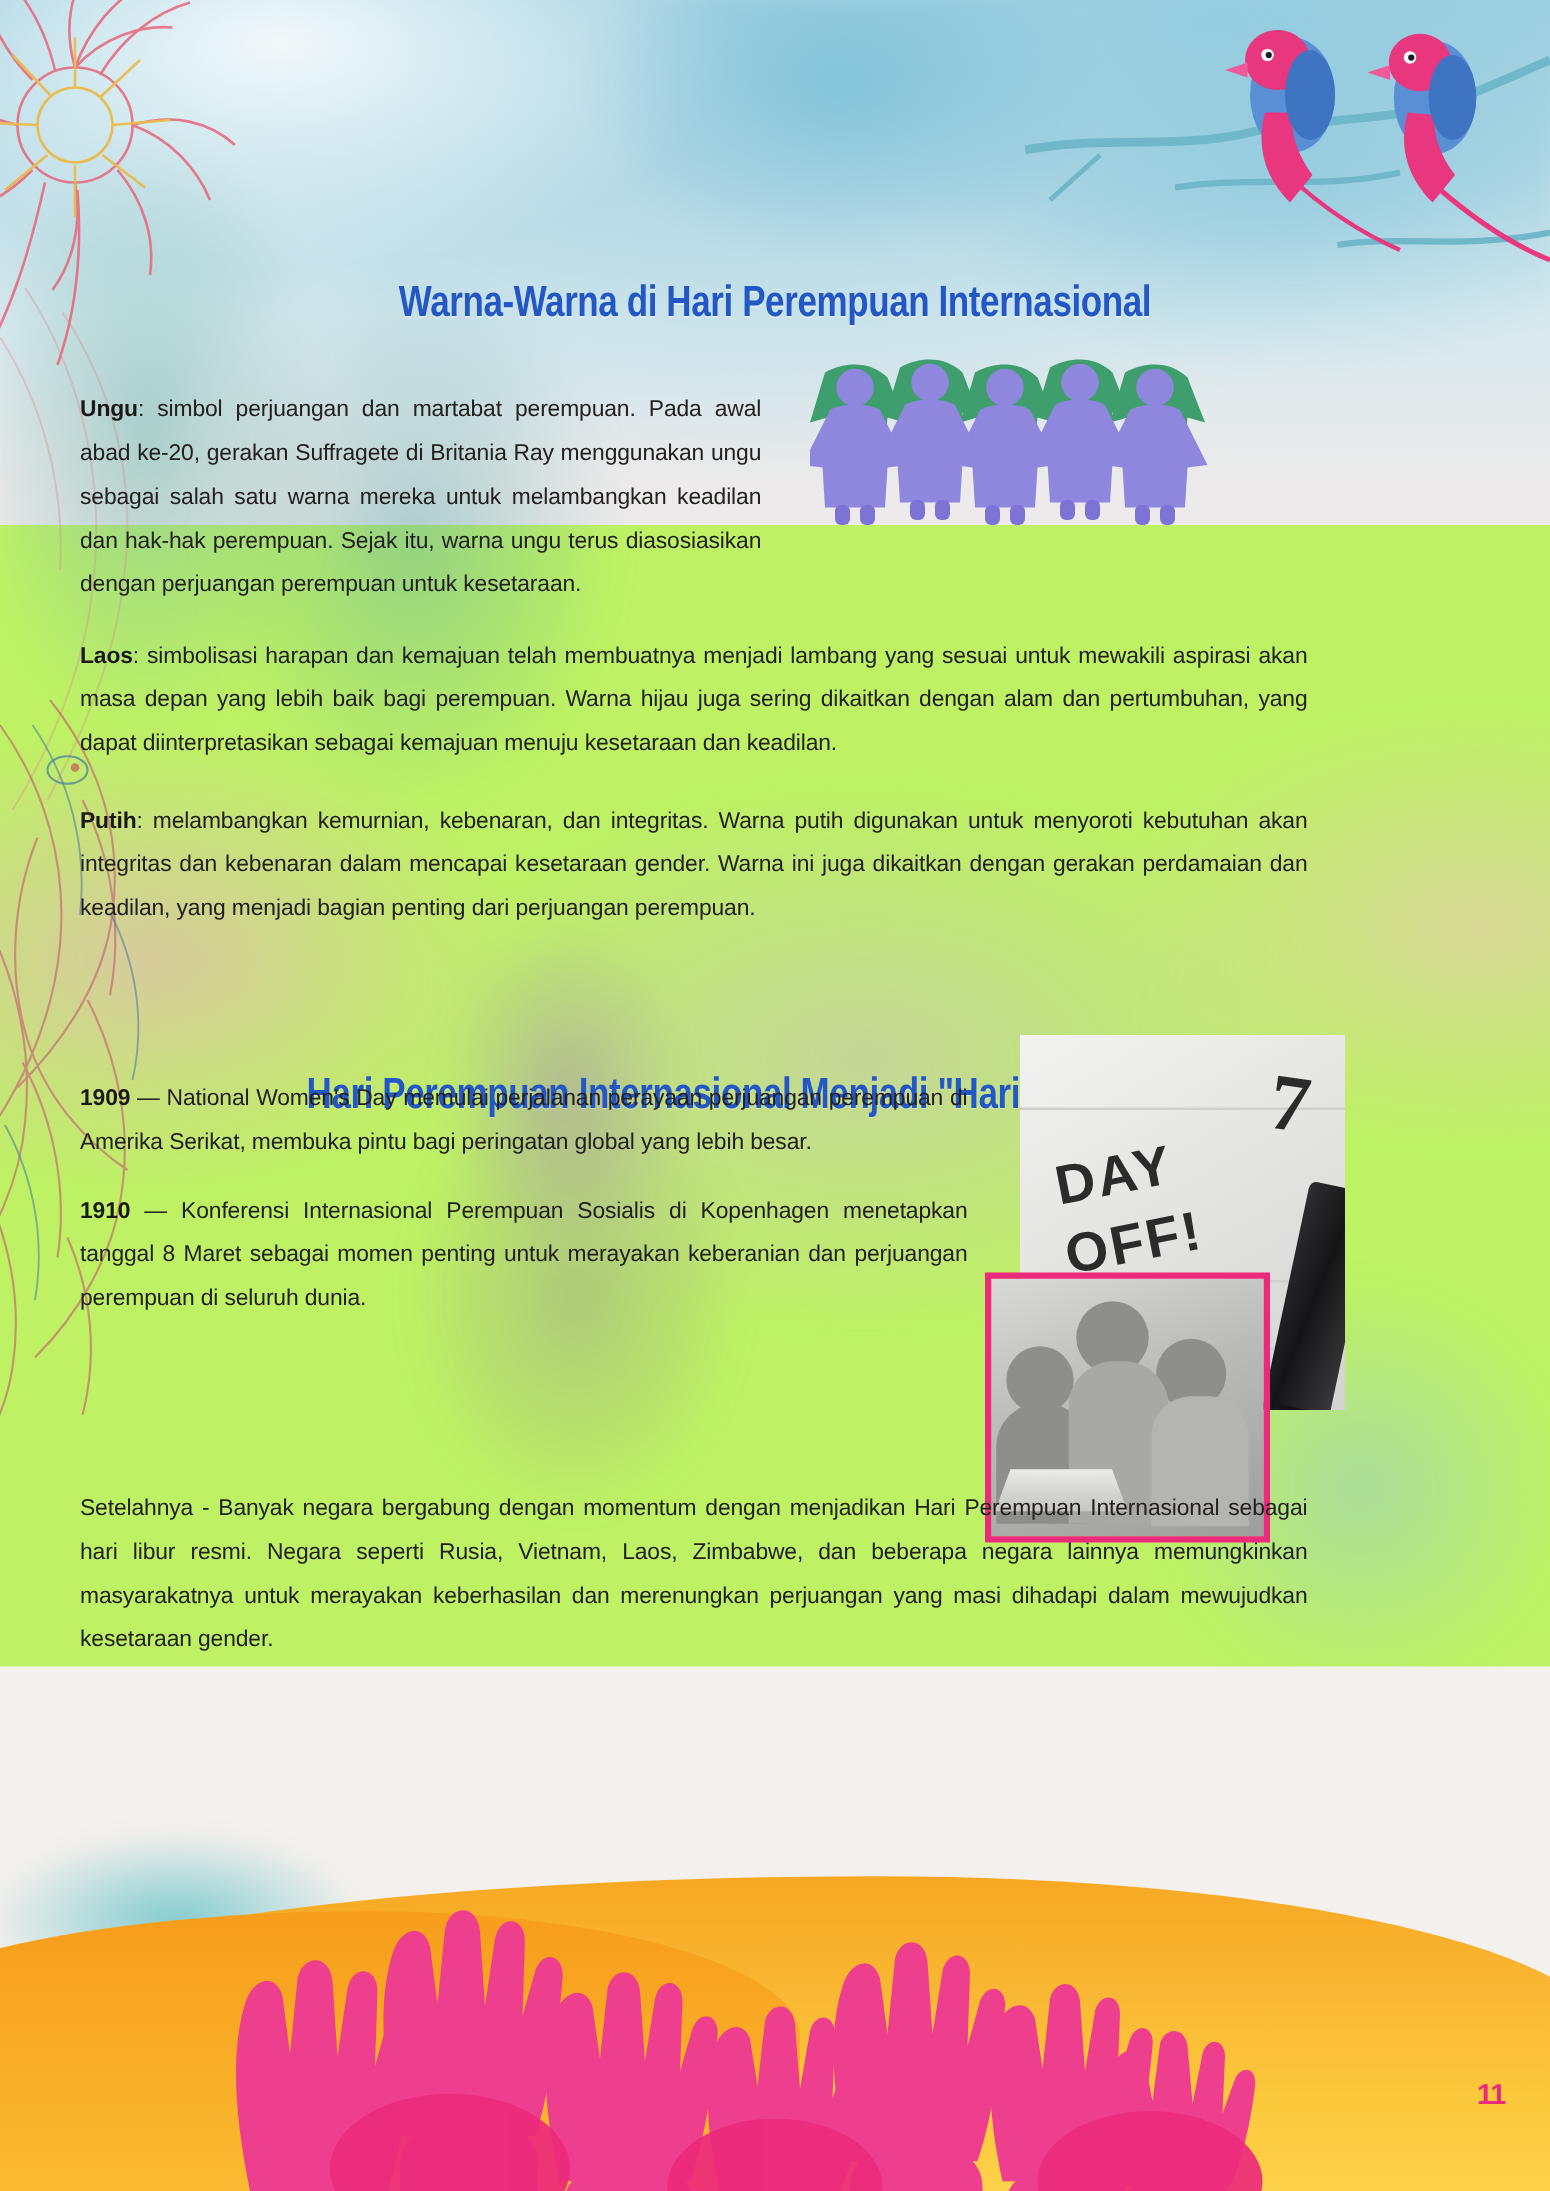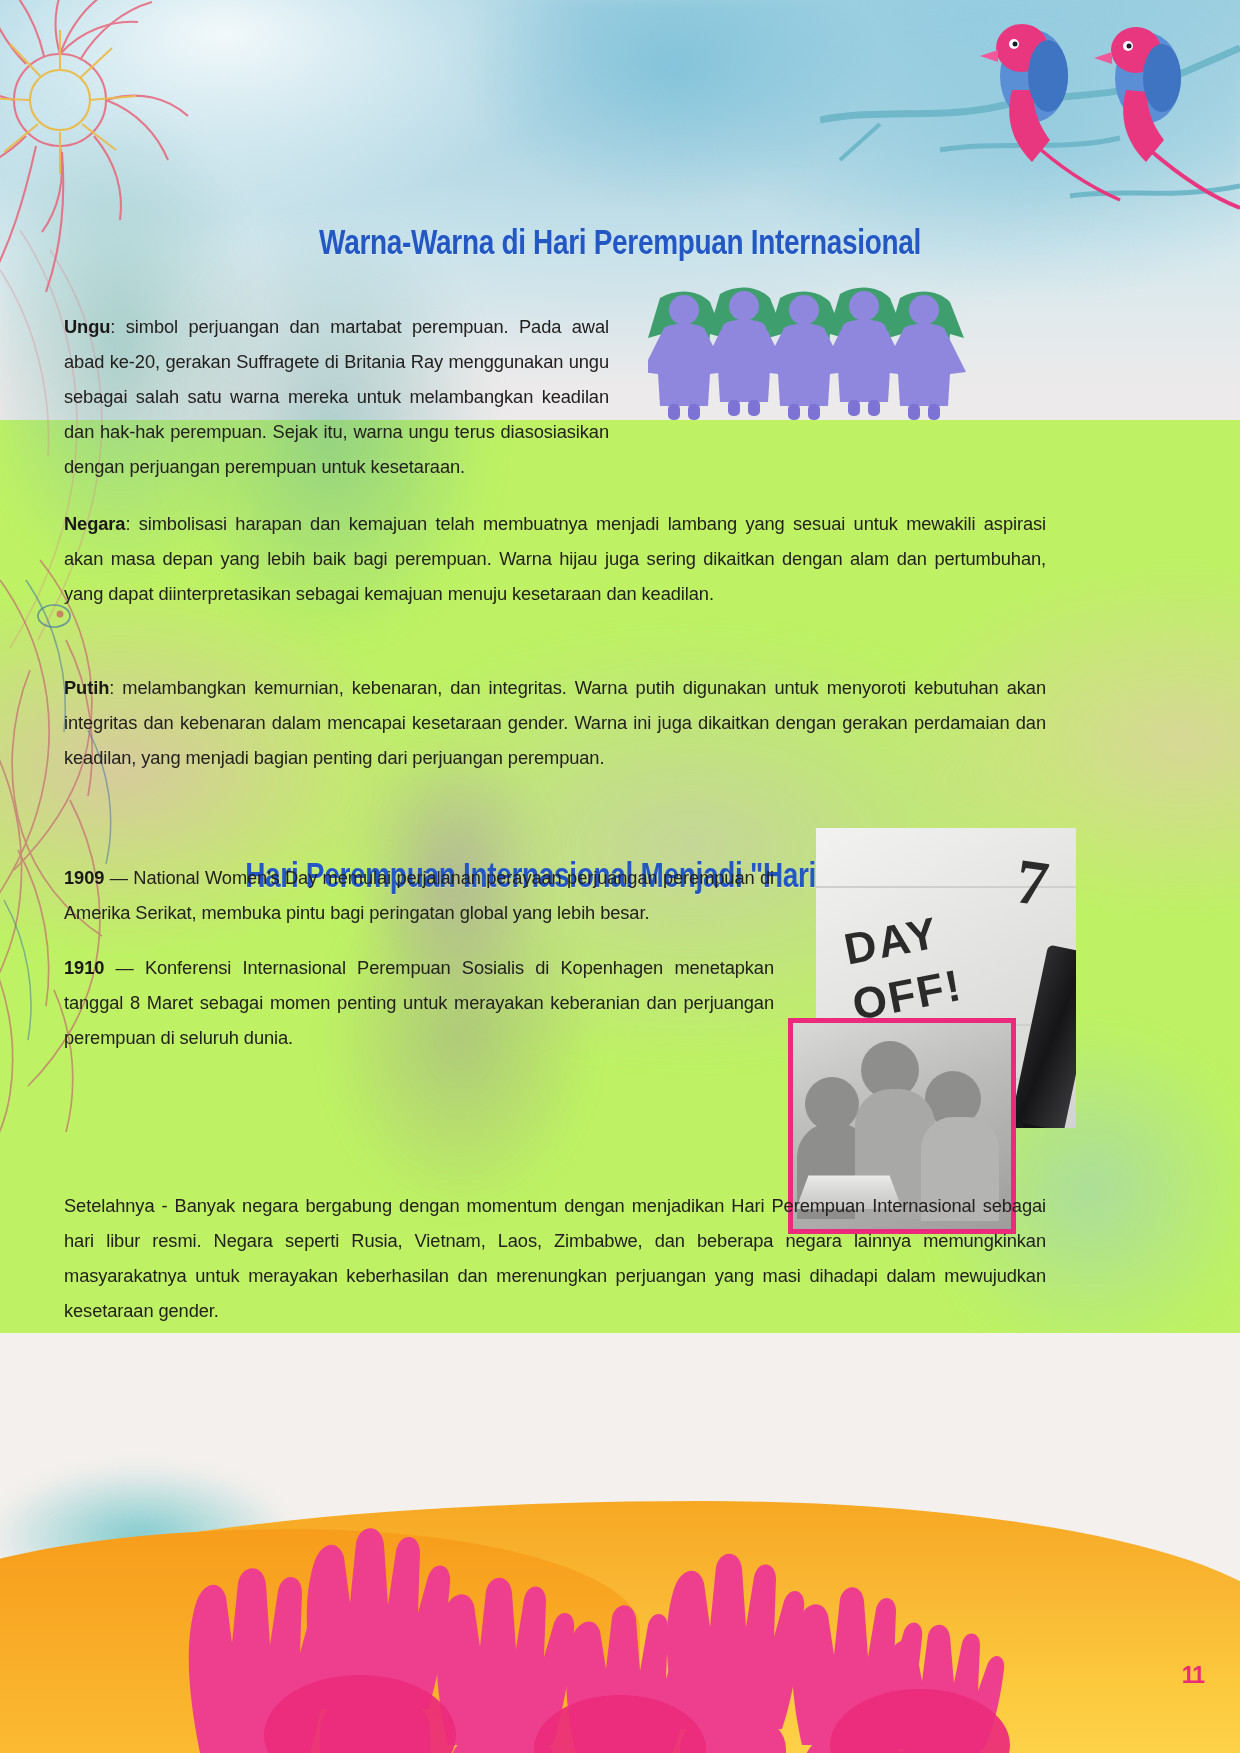--- a/index.html
+++ b/index.html
@@ -119,21 +119,21 @@
     line-height:35px;
     text-align:justify;
     font-family:"Liberation Sans", sans-serif;
     letter-spacing:-0.1px;
   }
   .body-text b{font-weight:bold;color:#1b1818;}
 
   
   #para-ungu{position:absolute;left:64px;top:290px;width:545px;margin-top:19px;}
   #para-hijau{position:absolute;left:64px;top:488px;width:982px;}
-  #para-putih{position:absolute;left:64px;top:652px;width:982px;}
+  #para-putih{position:absolute;left:64px;top:620px;width:982px;}
 
   
   .women-illus{position:absolute;left:648px;top:280px;width:330px;height:140px;}
 
   
   #tl-1909{position:absolute;left:64px;top:842px;width:710px;}
   #tl-1910{position:absolute;left:64px;top:932px;width:710px;}
   #tl-1911{position:absolute;left:64px;top:1022px;width:710px;}
   #tl-1975{position:absolute;left:64px;top:1112px;width:710px;}
   #para-closing{position:absolute;left:64px;top:1170px;width:982px;}
@@ -375,21 +375,21 @@
           <rect x="200" y="120" width="12" height="16" rx="5"></rect>
             <rect x="220" y="120" width="12" height="16" rx="5"></rect>
           <rect x="260" y="124" width="12" height="16" rx="5"></rect>
             <rect x="280" y="124" width="12" height="16" rx="5"></rect>
         </g>
       </g>
     </svg>
 
     <p class="body-text" id="para-ungu"><b>Ungu</b><span>:</span><span> simbol perjuangan dan martabat perempuan. Pada awal abad ke-20, gerakan Suffragete di Britania Ray menggunakan ungu sebagai salah satu warna mereka untuk melambangkan keadilan dan hak-hak perempuan. Sejak itu, warna ungu terus diasosiasikan dengan perjuangan perempuan untuk kesetaraan.</span></p>
 
-    <p class="body-text" id="para-hijau"><b>Negara</b><span>:</span><span> simbolisasi harapan dan kemajuan telah membuatnya menjadi lambang yang sesuai untuk mewakili aspirasi akan masa depan yang lebih baik bagi perempuan. Warna hijau juga sering dikaitkan dengan alam dan pertumbuhan, yang dapat diinterpretasikan sebagai kemajuan menuju kesetaraan dan keadilan.</span></p>
+    <p class="body-text" id="para-hijau"><b>Laos</b><span>:</span><span> simbolisasi harapan dan kemajuan telah membuatnya menjadi lambang yang sesuai untuk mewakili aspirasi akan masa depan yang lebih baik bagi perempuan. Warna hijau juga sering dikaitkan dengan alam dan pertumbuhan, yang dapat diinterpretasikan sebagai kemajuan menuju kesetaraan dan keadilan.</span></p>
 
     <p class="body-text" id="para-putih"><b>Putih</b><span>:</span><span> melambangkan kemurnian, kebenaran, dan integritas. Warna putih digunakan untuk menyoroti kebutuhan akan integritas dan kebenaran dalam mencapai kesetaraan gender. Warna ini juga dikaitkan dengan gerakan perdamaian dan keadilan, yang menjadi bagian penting dari  perjuangan perempuan.</span></p>
 
     <div class="heading" id="heading-2">Hari Perempuan Internasional Menjadi "Hari Libur Resmi"</div>
 
     <div class="calendar-photo">
       <div class="cal-line" style="left:0;top:58px;width:260px;height:2px;"></div>
       <div class="cal-line" style="left:0;top:196px;width:260px;height:2px;"></div>
       <div class="cal-line" style="left:0;top:250px;width:260px;height:2px;"></div>
       <div class="cal-7">7</div>

